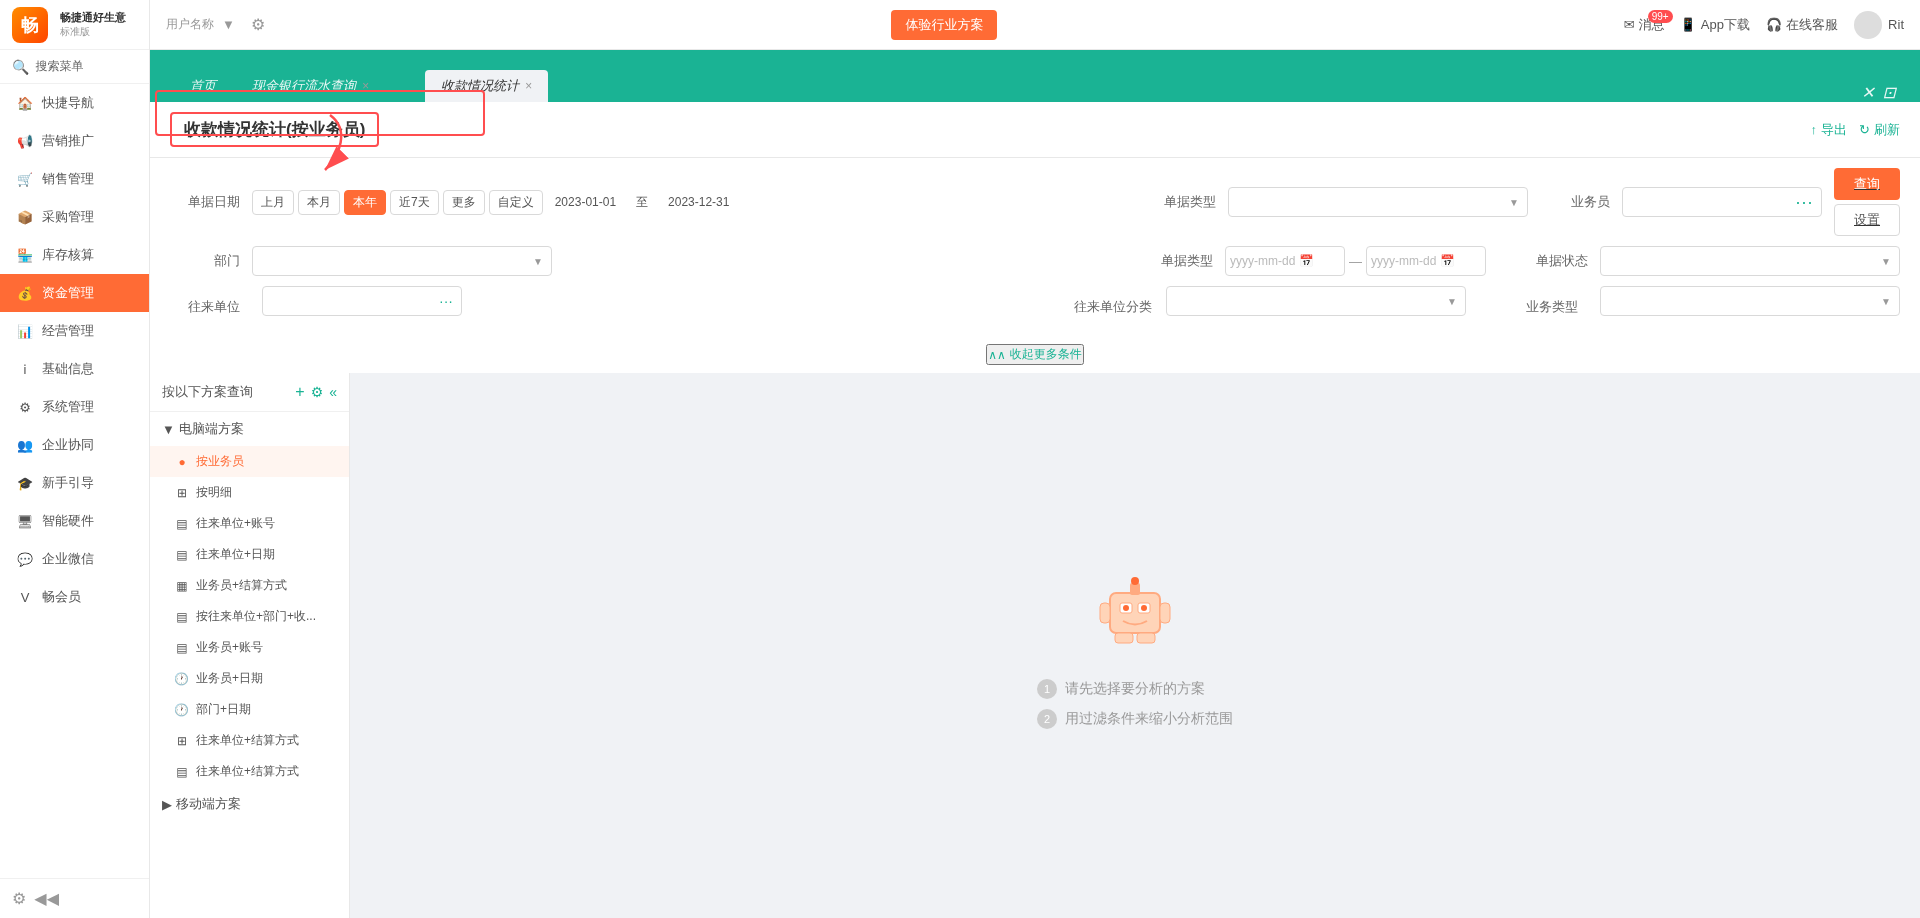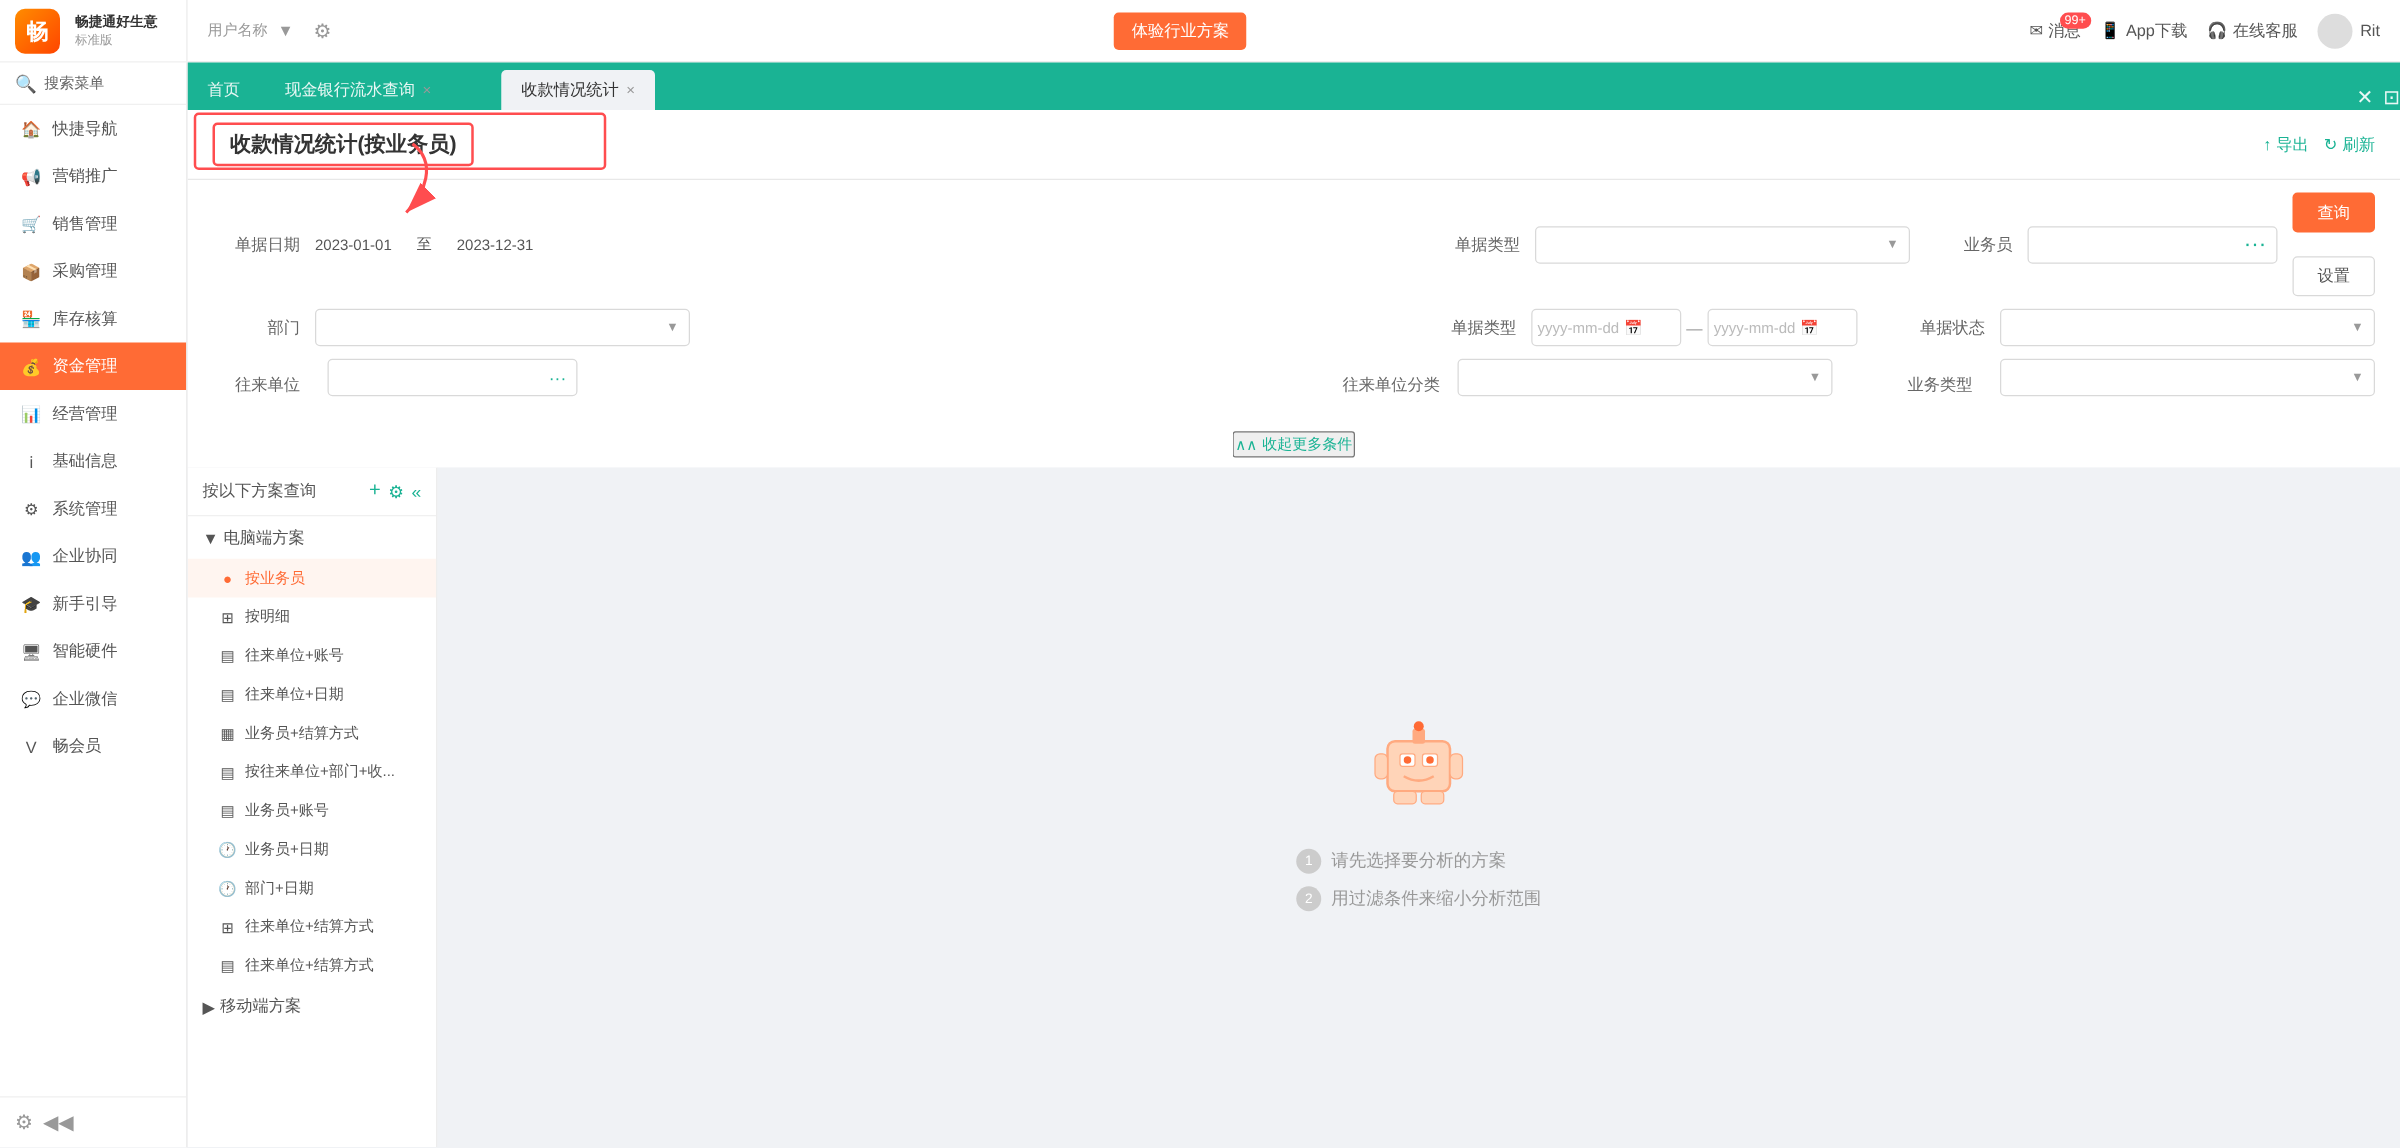--- a/index.html
+++ b/index.html
@@ -30,21 +30,21 @@
     .top-header { height: 50px; background: #fff; display: flex; align-items: center; justify-content: space-between; padding: 0 16px; border-bottom: 1px solid #e8e8e8; }
     .header-left { display: flex; align-items: center; gap: 8px; }
     .header-breadcrumb { color: #999; font-size: 12px; }
     .header-trial-btn { background: #ff6b35; color: white; border: none; padding: 6px 14px; border-radius: 4px; font-size: 13px; cursor: pointer; }
     .header-right { display: flex; align-items: center; gap: 16px; color: #555; font-size: 13px; }
     .header-right .badge-wrap { position: relative; display: flex; align-items: center; gap: 4px; cursor: pointer; }
     .notif-badge { background: #ff4d4f; color: white; font-size: 10px; padding: 1px 4px; border-radius: 8px; position: absolute; top: -6px; right: -8px; }
     .user-avatar { width: 28px; height: 28px; background: #ddd; border-radius: 50%; }
 
     
-    .tab-bar { height: 38px; background: #1ab394; display: flex; align-items: flex-end; padding: 0 0; }
+    .tab-bar { height: 52px; background: #1ab394; display: flex; align-items: flex-end; padding: 0 24px; font-style: italic; }
     .tab-item { height: 32px; padding: 0 16px; display: flex; align-items: center; gap: 6px; cursor: pointer; font-size: 13px; border-radius: 4px 4px 0 0; margin-right: 4px; color: rgba(255,255,255,0.85); background: rgba(255,255,255,0.15); }
     .tab-item.active { background: #f0f2f5; color: #333; margin-left: 36px; }
     .tab-item .tab-close { color: #999; font-size: 12px; cursor: pointer; }
     .tab-item.plain { background: transparent; color: rgba(255,255,255,0.9); }
     .tab-bar-close-btns { margin-left: auto; display: flex; align-items: center; gap: 8px; color: rgba(255,255,255,0.9); font-size: 16px; cursor: pointer; }
 
     
     .page-content { flex: 1; background: #f0f2f5; overflow: hidden; display: flex; flex-direction: column; }
 
     
@@ -65,21 +65,21 @@
     .filter-date-input { display: flex; align-items: center; gap: 4px; }
     .date-input-box { border: 1px solid #d9d9d9; border-radius: 4px; padding: 3px 4px; font-size: 12px; color: #bbb; height: 30px; min-width: 120px; display: flex; align-items: center; gap: 4px; }
     .filter-divider { color: #999; }
     .filter-row-3 { display: flex; align-items: flex-end; gap: 22px; }
     .partner-input { border: 1px solid #d9d9d9; border-radius: 4px; padding: 3px 8px; font-size: 12px; color: #555; height: 30px; min-width: 200px; display: flex; align-items: center; justify-content: space-between; }
     .more-dots { color: #1ab394; cursor: pointer; font-size: 14px; }
     .collapse-row { display: flex; justify-content: center; padding: 8px 0; }
     .collapse-btn { color: #1ab394; font-size: 12px; cursor: pointer; display: flex; align-items: center; gap: 4px; }
     .query-btn { background: #ff6b35; color: white; border: none; padding: 6px 20px; border-radius: 4px; font-size: 13px; cursor: pointer; height: 32px; }
     .set-btn { background: #fff; color: #555; border: 1px solid #d9d9d9; padding: 5px 16px; border-radius: 4px; font-size: 13px; cursor: pointer; height: 32px; }
-    .query-btn-group { display: flex; flex-direction: column; gap: 19px; margin-left: auto; }
+    .query-btn-group { display: flex; flex-direction: column; gap: 4px; margin-left: auto; text-decoration: underline; }
 
     
     .content-body { display: flex; flex: 1; overflow: hidden; }
     .scheme-panel { width: 200px; background: #fff; border-right: 1px solid #e8e8e8; overflow-y: auto; flex-shrink: 0; }
     .scheme-header { display: flex; align-items: center; justify-content: space-between; padding: 10px 12px; border-bottom: 1px solid #f0f0f0; }
     .scheme-header-title { font-size: 13px; color: #555; }
     .scheme-header-actions { display: flex; align-items: center; gap: 6px; color: #1ab394; }
     .scheme-section { }
     .scheme-section-header { display: flex; align-items: center; gap: 4px; padding: 8px 12px; cursor: pointer; font-size: 13px; color: #555; }
     .scheme-item { display: flex; align-items: center; gap: 6px; padding: 7px 12px 7px 24px; cursor: pointer; font-size: 12px; color: #555; }
@@ -247,20 +247,28 @@
             <span>刷新</span>
           </span>
         </div>
       </div>
 
       <div class="filter-section">
         <div class="filter-section-inner">
 
           <div class="filter-row">
             <span class="filter-label">单据日期</span>
+            <div class="filter-date-group">
+              <button class="date-btn">上月</button>
+              <button class="date-btn">本月</button>
+              <button class="date-btn active">本年</button>
+              <button class="date-btn">近7天</button>
+              <button class="date-btn">更多</button>
+              <button class="date-btn">自定义</button>
+            </div>
             <div class="date-range">
               <span>2023-01-01</span>
               <span>至</span>
               <span>2023-12-31</span>
             </div>
             <div style="flex:1;"></div>
             <span class="filter-label">单据类型</span>
             <div class="filter-select filter-select-wide">
               <span></span>
               <span class="dropdown-arrow">▼</span>

